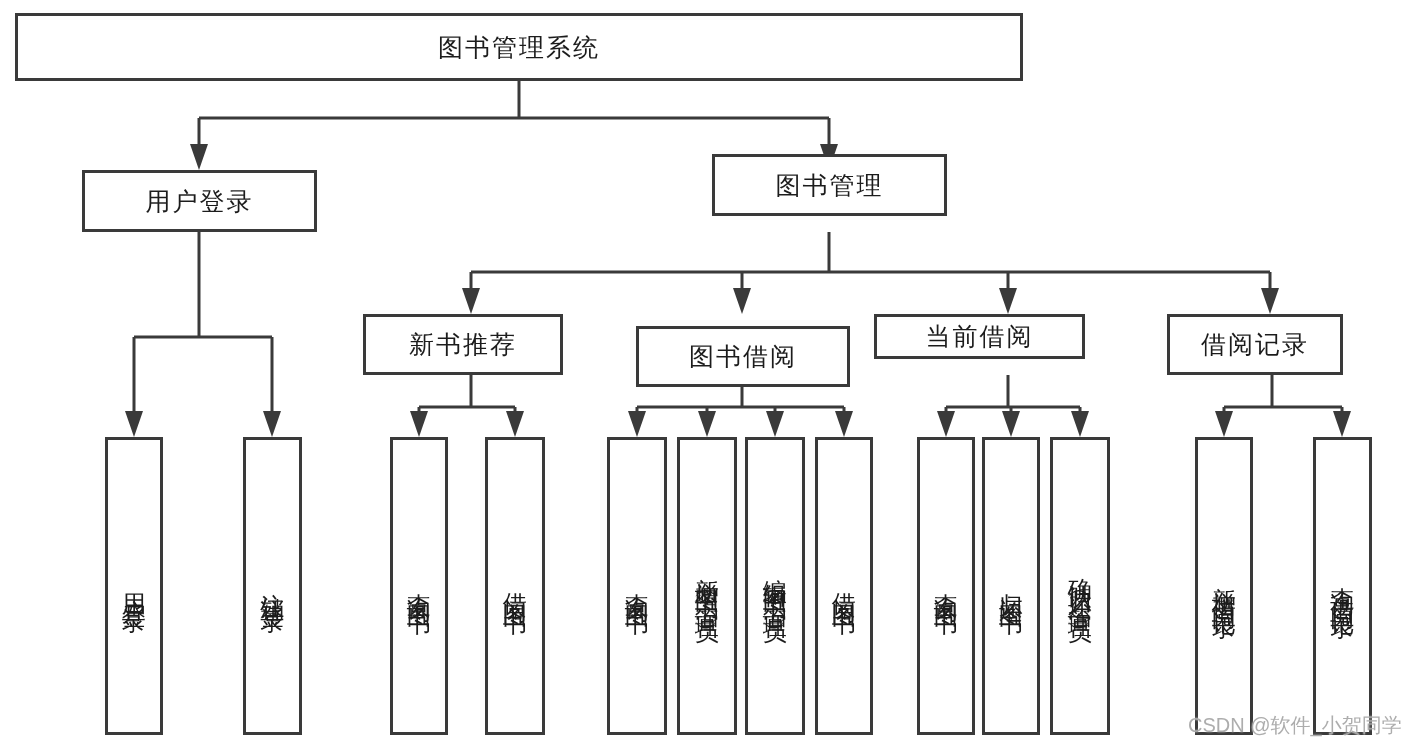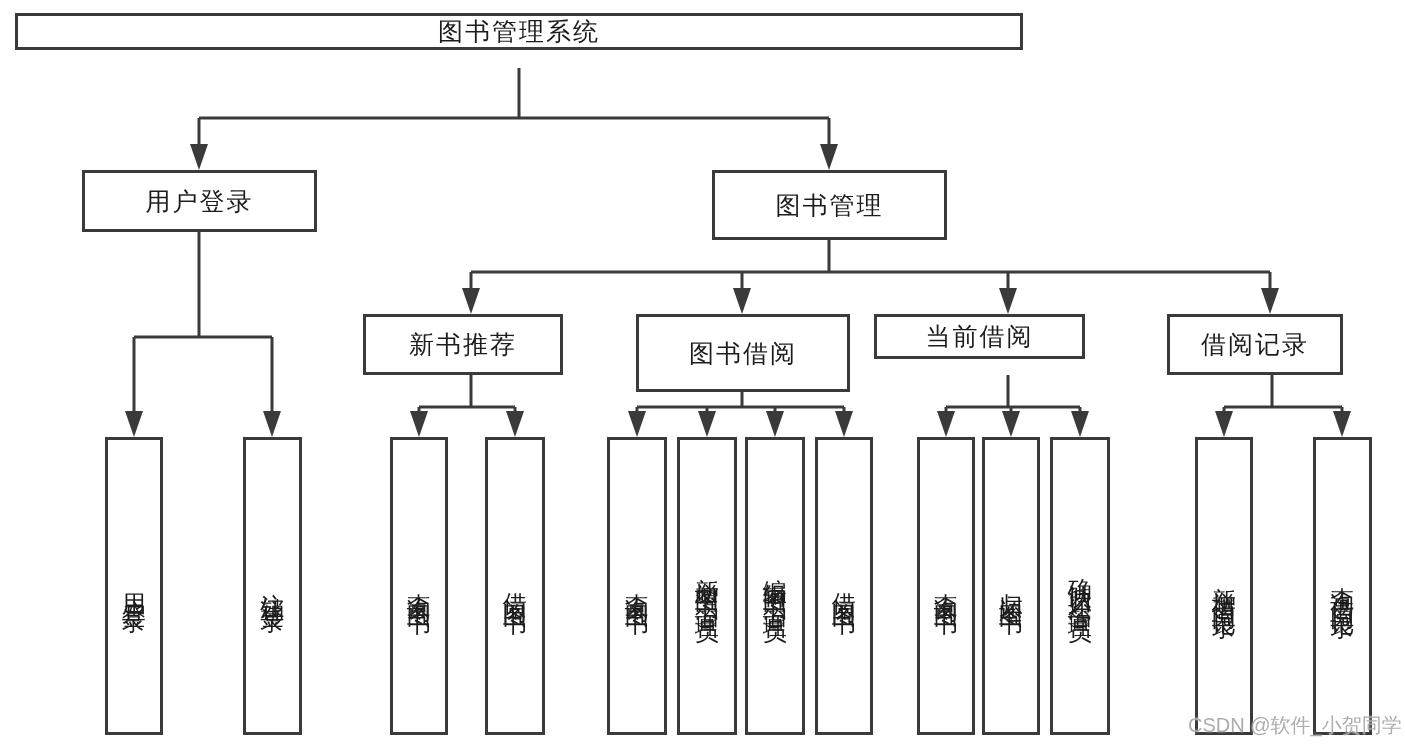--- a/index.html
+++ b/index.html
@@ -65,35 +65,35 @@
       <polygon points="766,411 784,411 775,437"></polygon>
       <polygon points="835,411 853,411 844,437"></polygon>
       <polygon points="937,411 955,411 946,437"></polygon>
       <polygon points="1002,411 1020,411 1011,437"></polygon>
       <polygon points="1071,411 1089,411 1080,437"></polygon>
       <polygon points="1215,411 1233,411 1224,437"></polygon>
       <polygon points="1333,411 1351,411 1342,437"></polygon>
     </g>
   </svg>
 
-  <div class="node h" style="left:15px;top:13px;width:1008px;height:37px">
+  <div class="node h" style="left:15px;top:13px;width:1008px;height:68px">
     <span class="lbl">图书管理系统</span>
   </div>
 
   <div class="node h" style="left:82px;top:170px;width:235px;height:62px">
     <span class="lbl">用户登录</span>
   </div>
-  <div class="node h" style="left:712px;top:170px;width:235px;height:70px">
+  <div class="node h" style="left:712px;top:154px;width:235px;height:62px">
     <span class="lbl">图书管理</span>
   </div>
 
   <div class="node h" style="left:363px;top:314px;width:200px;height:61px">
     <span class="lbl">新书推荐</span>
   </div>
-  <div class="node h" style="left:636px;top:314px;width:214px;height:78px">
+  <div class="node h" style="left:636px;top:326px;width:214px;height:61px">
     <span class="lbl">图书借阅</span>
   </div>
   <div class="node h" style="left:874px;top:314px;width:211px;height:45px">
     <span class="lbl">当前借阅</span>
   </div>
   <div class="node h" style="left:1167px;top:314px;width:176px;height:61px">
     <span class="lbl">借阅记录</span>
   </div>
 
   <div class="node v" style="left:105px;top:437px;width:58px;height:298px">

